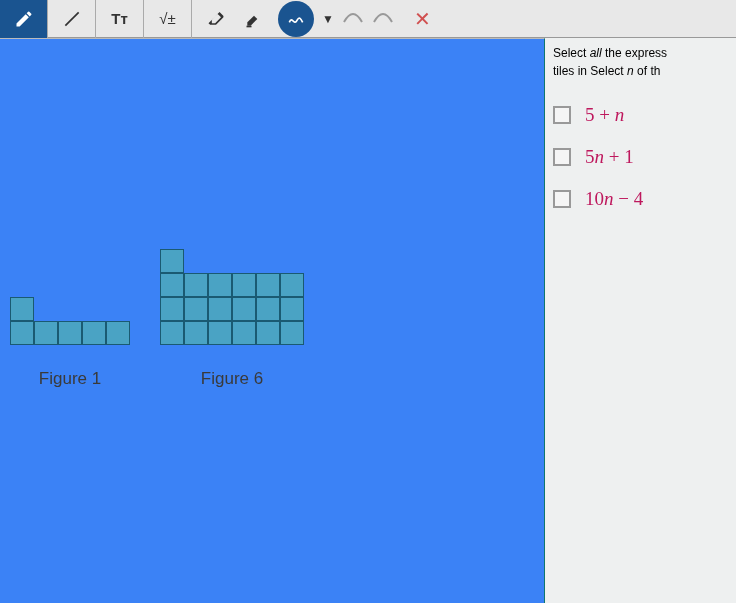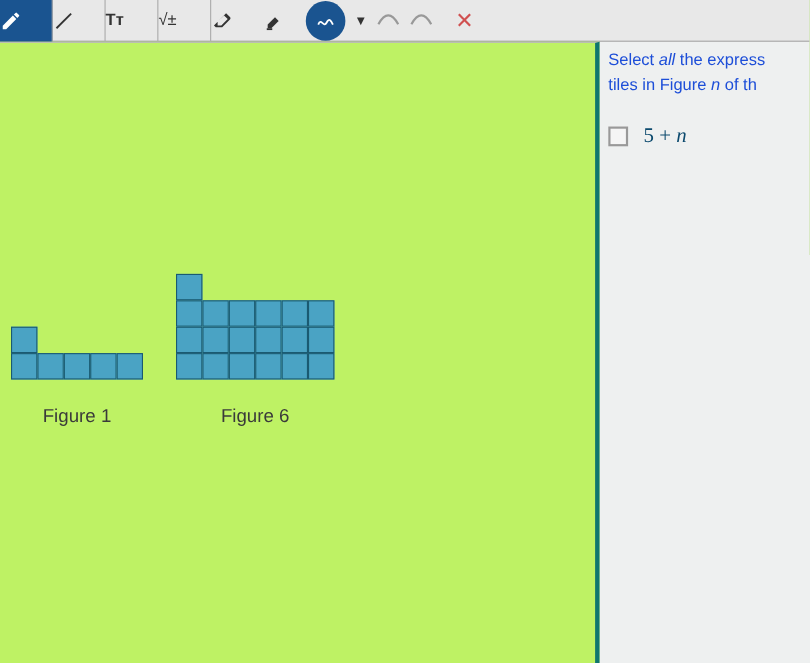--- a/index.html
+++ b/index.html
@@ -16,21 +16,21 @@
     align-items: center;
     height: 38px;
     background: #e8e8e8;
     border-bottom: 1px solid #999;
   }
   .tool-btn {
     width: 48px;
     height: 38px;
     display: flex;
     align-items: center;
-    justify-content: flex-start;
+    justify-content: center;
     border-right: 1px solid #aaa;
     font-size: 16px;
     color: #333;
     cursor: pointer;
   }
   .tool-btn.active {
     background: #1a5490;
     color: white;
   }
   .tool-btn svg { width: 20px; height: 20px; }
@@ -45,22 +45,22 @@
   .spacer-tools { display: flex; align-items: center; gap: 8px; margin-left: 4px; }
   .arc-btn { color: #888; font-size: 18px; cursor: pointer; }
   .close-btn { color: #d05050; font-size: 20px; margin-left: 12px; margin-right: 8px; cursor: pointer; }
 
   .main-area {
     display: flex;
     height: calc(100% - 38px);
   }
   .canvas-area {
     flex: 0 0 545px;
-    background: #bef264;
-    border-right: 4px solid #0f766e;
+    background: #3b82f6;
+    border-right: 1px solid #0f766e;
     border-top: 1px solid #bbb;
     position: relative;
     padding-top: 210px;
   }
   .figures-row {
     display: flex;
     align-items: flex-end;
     justify-content: flex-start;
     gap: 30px;
     padding-left: 10px;
@@ -74,30 +74,30 @@
     border: 1.5px solid #1a5a72;
   }
   .fig-label { color: #3a3a3a; font-size: 17px; }
 
   .answer-area {
     flex: 1;
     background: #eef0f0;
     padding: 6px 0 0 8px;
     color: #333;
   }
-  .prompt-text { font-size: 15px; color: #1d4ed8; line-height: 1.5; margin-bottom: 14px;}
+  .prompt-text { font-size: 12px; color: #000000; line-height: 1.5; margin-bottom: 14px;}
   .prompt-text .italic { font-style: italic; }
   .option {
     display: flex;
     align-items: center;
     gap: 14px;
     padding: 10px 0;
     font-family: 'Times New Roman', serif;
     font-size: 19px;
-    color: #0c4a6e;
+    color: #be185d;
   }
   .checkbox {
     width: 18px; height: 18px;
     border: 2px solid #999;
     background: #f5f5f5;
     flex-shrink: 0;
   }
   .math { font-family: 'Times New Roman', serif; }
   .math .var { font-style: italic; }
 </style>
@@ -206,21 +206,29 @@
         </div>
         <div class="fig-label">Figure 6</div>
       </div>
 
     </div>
   </div>
 
   <div class="answer-area">
     <div class="prompt-text">
       <span>Select </span><span class="italic">all</span><span> the express</span><br>
-      <span>tiles in Figure </span><span class="italic">n</span><span> of th</span>
+      <span>tiles in Select </span><span class="italic">n</span><span> of th</span>
     </div>
 
     <div class="option">
       <div class="checkbox"></div>
       <span class="math"><span>5 + </span><span class="var">n</span><span></span></span>
     </div>
+    <div class="option">
+      <div class="checkbox"></div>
+      <span class="math"><span>5</span><span class="var">n</span><span> + 1</span></span>
+    </div>
+    <div class="option">
+      <div class="checkbox"></div>
+      <span class="math"><span>10</span><span class="var">n</span><span> − 4</span></span>
+    </div>
   </div>
 </div>
 
 </body></html>

